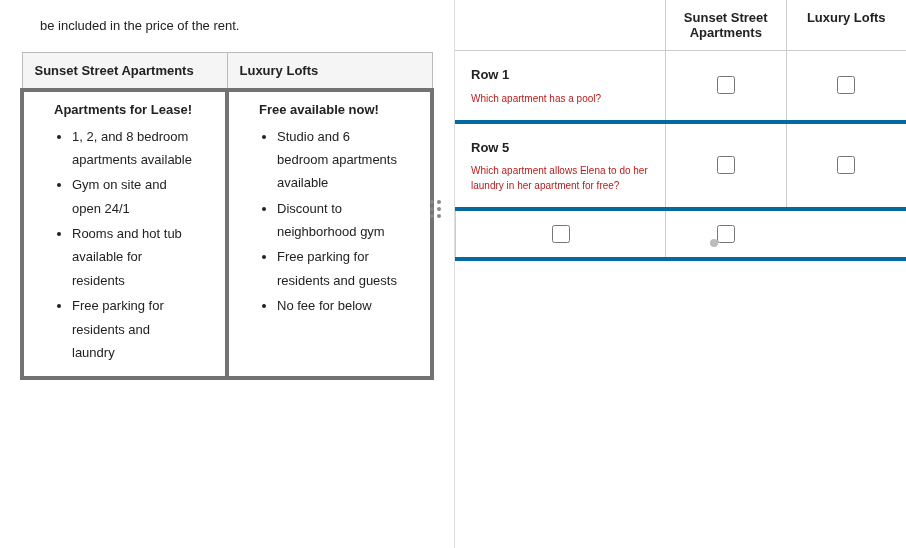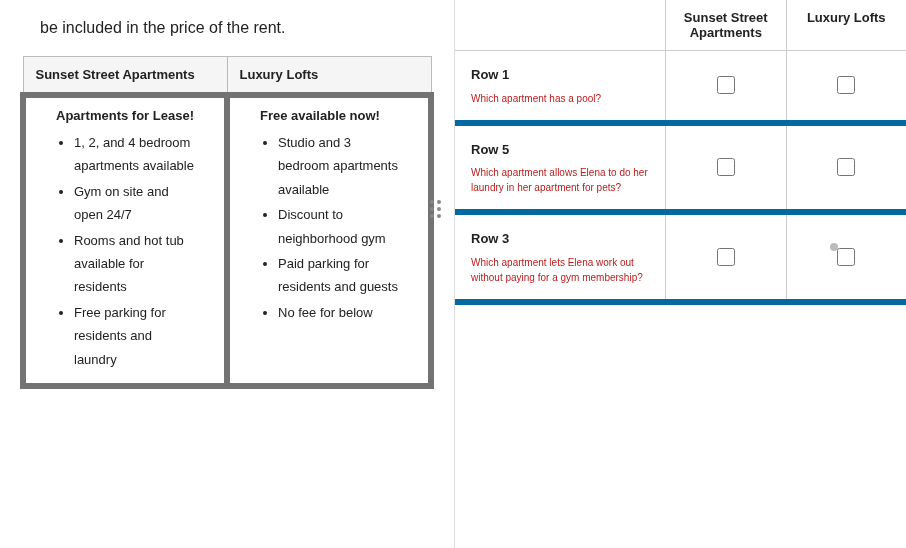--- a/index.html
+++ b/index.html
@@ -21,21 +21,21 @@
 
     
     .left-panel {
       width: 455px;
       padding: 16px 20px;
       border-right: 1px solid #ddd;
       flex-shrink: 0;
     }
 
     .intro-text {
-      font-size: 16px;
+      font-size: 13px;
       line-height: 1.5;
       margin-bottom: 16px;
       color: #222;
       padding-left: 20px;
     }
 
     .apartment-table {
       width: 100%;
       border-collapse: collapse;
       border: 1px solid #bbb;
@@ -45,21 +45,21 @@
     .apartment-table th {
       border: 1px solid #bbb;
       padding: 10px 12px;
       text-align: left;
       background: #f5f5f5;
       font-weight: 600;
       vertical-align: top;
     }
 
     .apartment-table td {
-      border: 6px solid #737373;
+      border: 4px solid #737373;
       padding: 10px 30px;
       vertical-align: top;
     }
 
     .apartment-table .col-left {
       width: 50%;
     }
 
     .apartment-table .col-right {
       width: 50%;
@@ -103,21 +103,21 @@
       border-left: 1px solid #ccc;
     }
 
     .header-cell:first-child {
       border-left: none;
     }
 
     .question-row {
       display: grid;
       grid-template-columns: 210px 1fr 1fr;
-      border-bottom: 6px solid #0369a1;
+      border-bottom: 4px solid #0369a1;
     }
 
     .question-cell {
       padding: 14px 16px;
       border-left: 1px solid #ccc;
       font-size: 13px;
       line-height: 1.5;
     }
 
     .question-cell:first-child {
@@ -196,32 +196,32 @@
         <tr>
           <th class="col-left">Sunset Street Apartments</th>
           <th class="col-right">Luxury Lofts</th>
         </tr>
       </thead>
       <tbody>
         <tr>
           <td class="col-left">
             <div class="apt-title">Apartments for Lease!</div>
             <ul class="apt-list">
-              <li>1, 2, and 4 bedroom apartments available</li>
-              <li>Gym on site and open 24/7</li>
+              <li>1, 2, and 8 bedroom apartments available</li>
+              <li>Gym on site and open 24/1</li>
               <li>Rooms and hot tub available for residents</li>
               <li>Free parking for residents and laundry</li>
             </ul>
           </td>
           <td class="col-right">
             <div class="apt-title">Free available now!</div>
             <ul class="apt-list">
-              <li>Studio and 3 bedroom apartments available</li>
+              <li>Studio and 6 bedroom apartments available</li>
               <li>Discount to neighborhood gym</li>
-              <li>Paid parking for residents and guests</li>
+              <li>Free parking for residents and guests</li>
               <li>No fee for below</li>
             </ul>
           </td>
         </tr>
       </tbody>
     </table>
   </div>
 
   <div class="drag-handle">
     <div class="dot-row">
@@ -255,35 +255,31 @@
         <input type="checkbox" style="">
       </div>
       <div class="checkbox-cell">
         <input type="checkbox" style="">
       </div>
     </div>
 
     <div class="question-row">
       <div class="question-cell">
         <div class="row-label">Row 5</div>
-        <div class="row-question">Which apartment allows Elena to do her laundry in her apartment for pets?</div>
+        <div class="row-question">Which apartment allows Elena to do her laundry in her apartment for free?</div>
       </div>
       <div class="checkbox-cell">
         <input type="checkbox" style="">
       </div>
       <div class="checkbox-cell">
         <input type="checkbox" style="">
       </div>
     </div>
 
     <div class="question-row">
-      <div class="question-cell">
-        <div class="row-label">Row 3</div>
-        <div class="row-question">Which apartment lets Elena work out without paying for a gym membership?</div>
-      </div>
       <div class="checkbox-cell">
         <input type="checkbox" style="">
       </div>
       <div class="checkbox-cell" style="position:relative;">
         <input type="checkbox" style="">
         <div class="row3-bullet" style="position:absolute; right:28px; top:28px;"></div>
       </div>
     </div>
   </div>
 </div>

